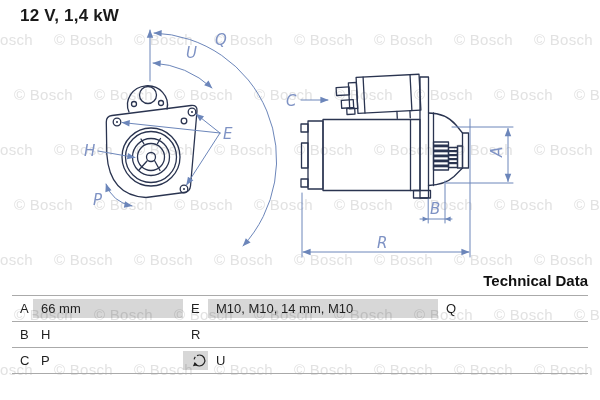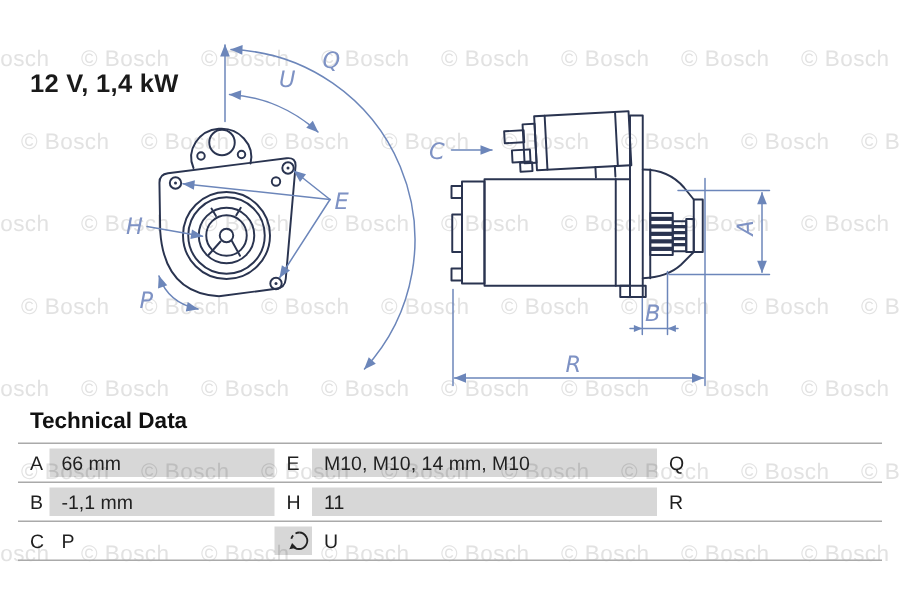--- a/index.html
+++ b/index.html
@@ -9,33 +9,33 @@
   }
   
   #watermark{position:absolute;inset:0;z-index:0;pointer-events:none;}
   #watermark span{
     position:absolute;font-size:15px;font-weight:500;color:#e2e2e2;
     white-space:nowrap;letter-spacing:.3px;
   }
   
   #title{
     position:absolute;left:20px;top:6px;z-index:2;
-    font-size:17px;font-weight:bold;color:#1a1a1a;letter-spacing:.2px;margin-top:40px;
+    font-size:17px;font-weight:bold;color:#1a1a1a;letter-spacing:.2px;
   }
   
   #drawing{position:absolute;left:0;top:0;z-index:1;}
   .dk{stroke:#2a3450;stroke-width:1.3;fill:none;stroke-linejoin:round;stroke-linecap:round;}
   .dkf{fill:#2a3450;stroke:none;}
   .dim{stroke:#6c86ba;stroke-width:1;fill:none;stroke-linecap:round;}
   .dimf{fill:#6c86ba;stroke:none;}
   .lbl{fill:#7e92c4;font-family:"DejaVu Sans",sans-serif;font-style:italic;font-size:15px;}
   
   #tech{position:absolute;left:12px;top:271px;width:576px;z-index:2;}
   #tech h2{
-    margin:0 0 5px 8px;font-size:15px;line-height:19px;font-weight:bold;color:#111;
+    margin:0 0 5px 8px;font-size:15px;line-height:19px;font-weight:bold;color:#111;text-align:right;
   }
   .ttable{border-top:1px solid #aaaaaa;}
   .trow{
     display:grid;grid-template-columns:21px 150px 25px 230px 25px 1fr;
     padding:3px 0;border-bottom:1px solid #aaaaaa;
   }
   .tkey,.tval{height:19px;line-height:19px;font-size:13px;color:#1f1f1f;white-space:nowrap;}
   .tkey{padding-left:8px;}
   .tval{background:rgba(0,0,0,0.155);padding-left:8px;}
   .tval svg{vertical-align:middle;margin-top:-2px;}
@@ -220,23 +220,21 @@
   <div class="ttable">
     <div class="trow">
       <span class="tkey">A</span>
       <span class="tval">66 mm</span>
       <span class="tkey">E</span>
       <span class="tval">M10, M10, 14 mm, M10</span>
       <span class="tkey">Q</span>
     </div>
     <div class="trow">
       <span class="tkey">B</span>
-      <span class="tval">-1,1 mm</span>
       <span class="tkey">H</span>
-      <span class="tval">11</span>
       <span class="tkey">R</span>
     </div>
     <div class="trow">
       <span class="tkey">C</span>
       <span class="tkey">P</span>
       <span class="tval"><svg width="16" height="16" viewBox="0 0 16 16">
           <path d="M8.5,2 A5.5,5.5 0 1 1 3.6,10.3" fill="none" stroke="#222" stroke-width="1.2"></path>
           <path d="M8.5,2 A5.5,5.5 0 0 0 3.1,8.2" fill="none" stroke="#222" stroke-width="1.2" stroke-dasharray="2.6 2"></path>
           <polygon points="1.9,13.2 6.8,12.2 3.7,9.0" fill="#222"></polygon>
         </svg></span>

